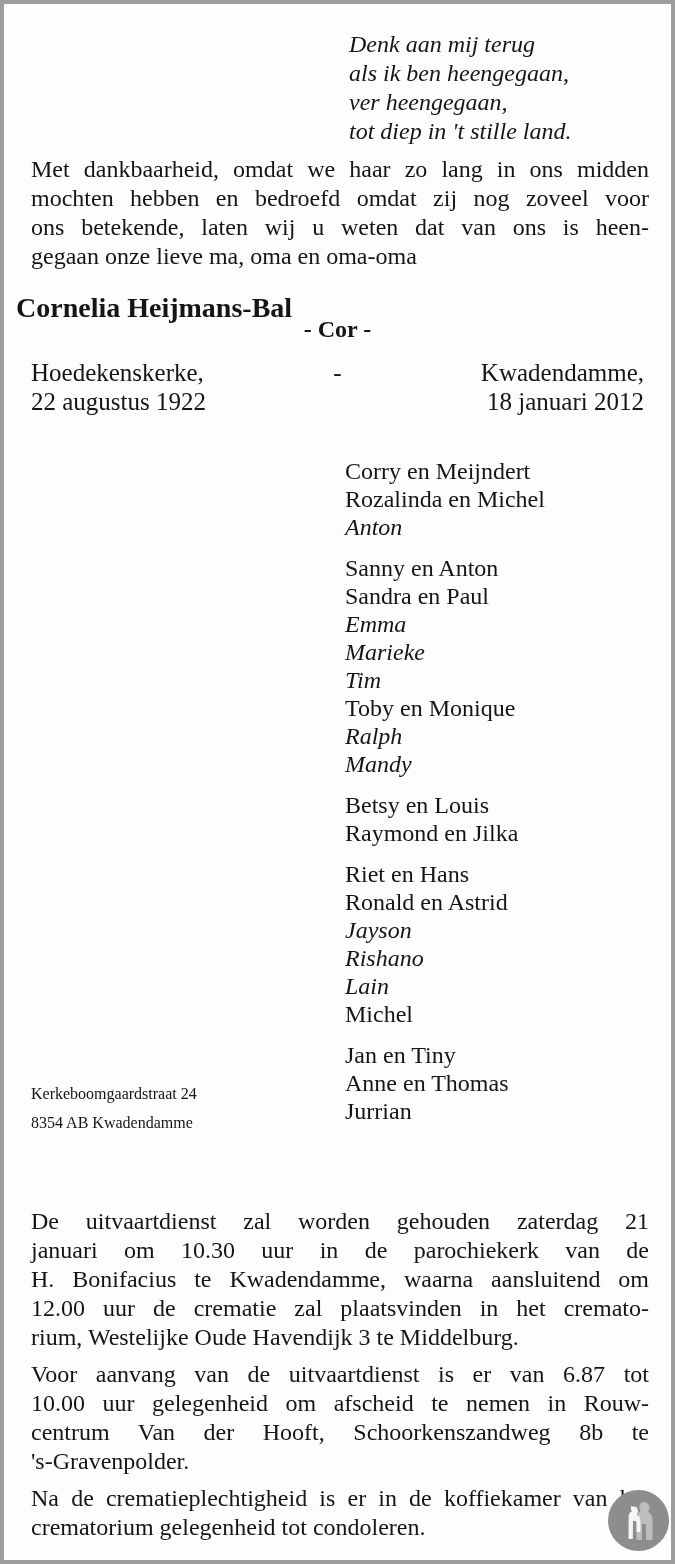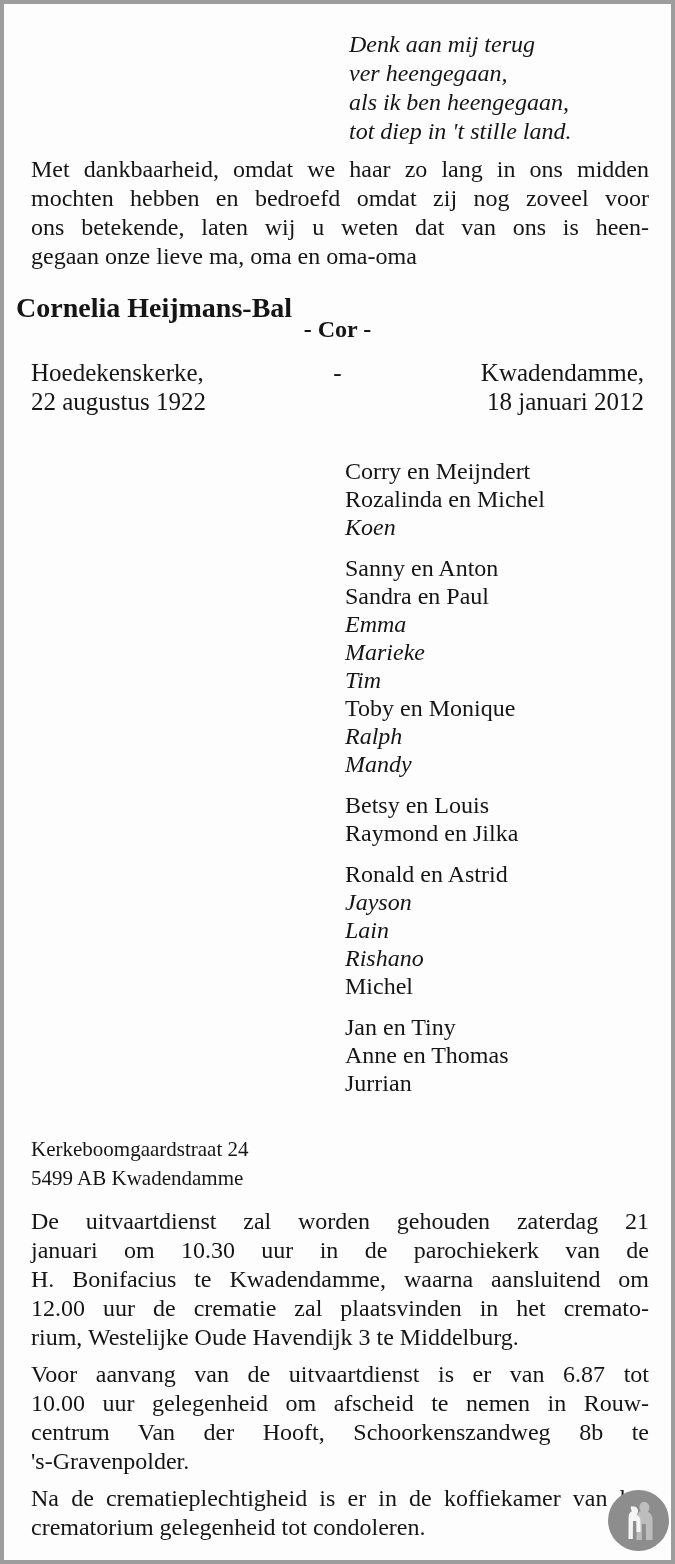--- a/index.html
+++ b/index.html
@@ -87,23 +87,23 @@
     font-size: 24px;
     line-height: 28px;
     white-space: nowrap;
     margin-top: 16px;
   }
   .family .group { margin-bottom: 13px; }
   .family .name-line.italic { font-style: italic; }
   
   .address {
     position: absolute;
-    top: 1131px;
-    left: 27px;
-    font-size: 21px;
+    top: 1075px;
+    left: 27px;
+    font-size: 16px;
     line-height: 29px;
     white-space: nowrap;
   }
   
   .service {
     position: absolute;
     top: 1203px;
     left: 27px;
     width: 618px;
     font-size: 24px;
@@ -119,22 +119,22 @@
     height: 61px;
   }
 </style>
 </head>
 <body>
 
 <div class="frame">
 
   <div class="poem" id="poem">
       <div class="poem-line">Denk aan mij terug</div>
+      <div class="poem-line">als ik ben heengegaan,</div>
       <div class="poem-line">ver heengegaan,</div>
-      <div class="poem-line">als ik ben heengegaan,</div>
       <div class="poem-line">tot diep in 't stille land.</div>
     </div>
 
   <div class="jpar intro" id="intro">
       <div class="jline">Met dankbaarheid, omdat we haar zo lang in ons midden</div>
       <div class="jline">mochten hebben en bedroefd omdat zij nog zoveel voor</div>
       <div class="jline">ons betekende, laten wij u weten dat van ons is heen-</div>
       <div class="jline last">gegaan onze lieve ma, oma en oma-oma</div>
     </div>
 
@@ -150,53 +150,54 @@
     <div class="dcol-right">
       <div>Kwadendamme,</div>
       <div>18 januari 2012</div>
     </div>
   </div>
 
   <div class="family" id="family">
       <div class="group">
         <div class="name-line">Corry en Meijndert</div>
         <div class="name-line">Rozalinda en Michel</div>
-        <div class="name-line italic">Koen</div>
+        <div class="name-line italic">Anton</div>
       </div>
       <div class="group">
         <div class="name-line">Sanny en Anton</div>
         <div class="name-line">Sandra en Paul</div>
         <div class="name-line italic">Emma</div>
         <div class="name-line italic">Marieke</div>
         <div class="name-line italic">Tim</div>
         <div class="name-line">Toby en Monique</div>
         <div class="name-line italic">Ralph</div>
         <div class="name-line italic">Mandy</div>
       </div>
       <div class="group">
         <div class="name-line">Betsy en Louis</div>
         <div class="name-line">Raymond en Jilka</div>
       </div>
       <div class="group">
+        <div class="name-line">Riet en Hans</div>
         <div class="name-line">Ronald en Astrid</div>
         <div class="name-line italic">Jayson</div>
+        <div class="name-line italic">Rishano</div>
         <div class="name-line italic">Lain</div>
-        <div class="name-line italic">Rishano</div>
         <div class="name-line">Michel</div>
       </div>
       <div class="group">
         <div class="name-line">Jan en Tiny</div>
         <div class="name-line">Anne en Thomas</div>
         <div class="name-line">Jurrian</div>
       </div>
     </div>
 
   <div class="address" id="address">
       <div class="addr-line">Kerkeboomgaardstraat 24</div>
-      <div class="addr-line">5499 AB Kwadendamme</div>
+      <div class="addr-line">8354 AB Kwadendamme</div>
     </div>
 
   <div class="service" id="service">
       <div class="spar">
         <div class="jline">De uitvaartdienst zal worden gehouden zaterdag 21</div>
         <div class="jline">januari om 10.30 uur in de parochiekerk van de</div>
         <div class="jline">H. Bonifacius te Kwadendamme, waarna aansluitend om</div>
         <div class="jline">12.00 uur de crematie zal plaatsvinden in het cremato-</div>
         <div class="jline last">rium, Westelijke Oude Havendijk 3 te Middelburg.</div>
       </div>

